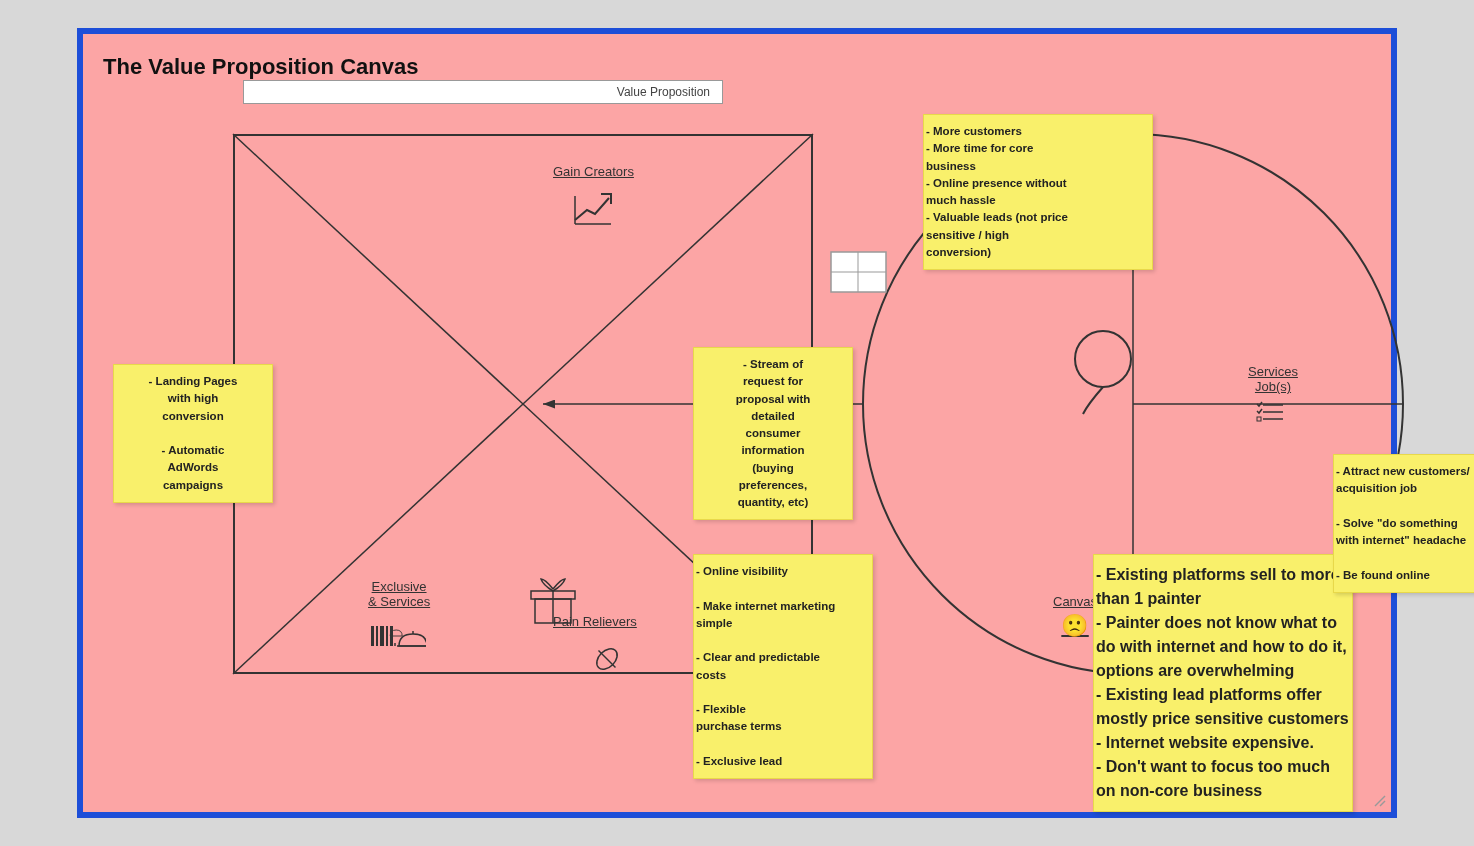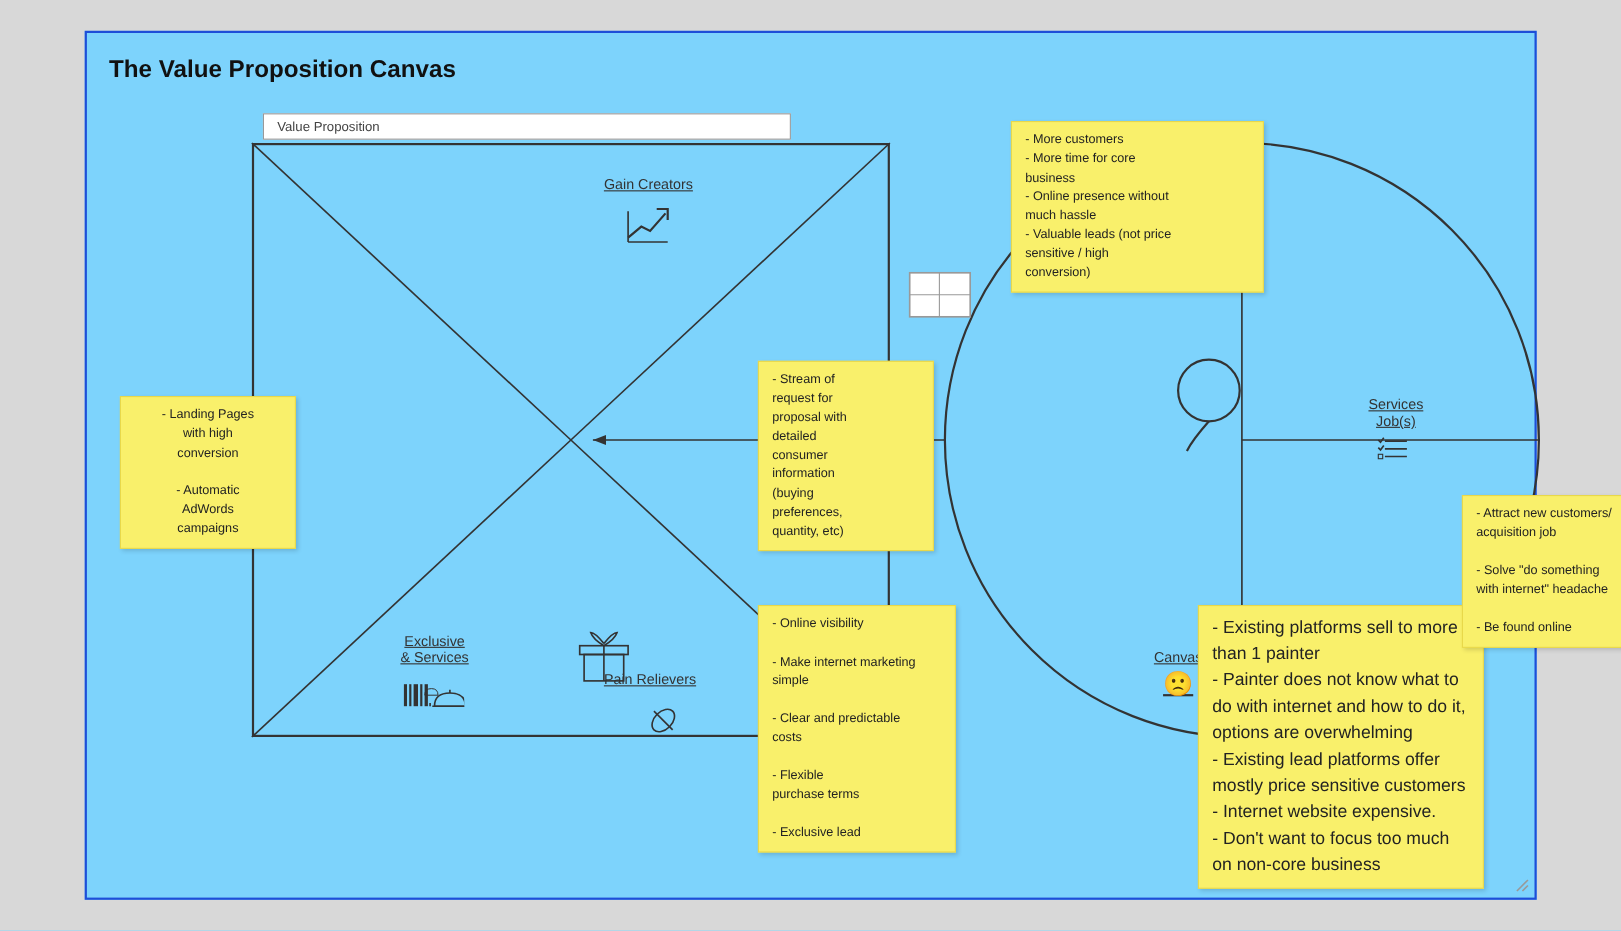--- a/index.html
+++ b/index.html
@@ -7,22 +7,22 @@
       background: #d8d8d8;
       font-family: Arial, sans-serif;
       width: 1474px;
       height: 846px;
       overflow: hidden;
       display: flex;
       align-items: center;
       justify-content: center;
     }
     .canvas-wrapper {
-      background: #7dd3fc;
-      border: 2px solid #1d4ed8;
+      background: #fca5a5;
+      border: 6px solid #1d4ed8;
       width: 1320px;
       height: 790px;
       position: relative;
       padding: 20px;
     }
     .title {
       font-size: 22px;
       font-weight: bold;
       margin-bottom: 16px;
       color: #111;
@@ -47,25 +47,26 @@
       top: 10px;
       width: 580px;
       height: 540px;
       border: 2px solid #333;
     }
     
     .sticky {
       position: absolute;
       background: #f9f06b;
       border: 1px solid #e8d84a;
-      padding: 8px 12px;
+      padding: 8px 2px;
       font-size: 11.5px;
       line-height: 1.5;
       color: #222;
       box-shadow: 2px 2px 4px rgba(0,0,0,0.15);
+      font-weight: bold;
     }
     
     .section-label {
       position: absolute;
       font-size: 13px;
       font-weight: 500;
       color: #333;
       text-align: center;
       text-decoration: underline;
     }
@@ -83,21 +84,21 @@
       height: 14px;
     }
   </style>
 </head>
 <body>
 
 <div class="canvas-wrapper">
 
   <div class="title">The Value Proposition Canvas</div>
 
-  <div style="position:absolute; top:73px; left:160px; display:flex; gap:16px;">
+  <div style="position:absolute; top:46px; left:160px; display:flex; gap:16px;text-align:right;">
     <div class="label-box" style="width:480px;">Value Proposition</div>
   </div>
 
   <div class="diagram-area" style="position:absolute; top:90px; left:130px;">
 
     <div class="vp-square"></div>
 
     <svg style="position:absolute; left:0; top:0; width:1270px; height:580px; pointer-events:none;">
 
       <line x1="20" y1="10" x2="310" y2="280" stroke="#333" stroke-width="1.5"></line>
@@ -224,21 +225,21 @@
         <circle cx="40" cy="35" r="28" fill="none" stroke="#333" stroke-width="2"></circle>
 
         <path d="M40,63 Q25,80 20,90" fill="none" stroke="#333" stroke-width="2"></path>
       </svg>
     </div>
 
     <div class="sticky" style="left:710px; top:-10px; width:230px; font-size:11.5px;">
       <span>- More customers<br>- More time for core<br>business<br>- Online presence without<br>much hassle<br>- Valuable leads (not price<br>sensitive / high<br>conversion)</span>
     </div>
 
-    <div class="sticky" style="left:480px; top:208px; width:160px; font-size:11.5px;">
+    <div class="sticky" style="left:480px; top:223px; width:160px; text-align:center; font-size:11.5px;">
       <span>- Stream of<br>request for<br>proposal with<br>detailed<br>consumer<br>information<br>(buying<br>preferences,<br>quantity, etc)</span>
     </div>
 
     <div class="sticky" style="left:-100px; top:240px; width:160px; font-size:11.5px;text-align:center;">
       <span>- Landing Pages<br>with high<br>conversion<br><br>- Automatic<br>AdWords<br>campaigns</span>
     </div>
 
     <div class="sticky" style="left:480px; top:430px; width:180px; font-size:11.5px;">
       <span>- Online visibility<br><br>- Make internet marketing<br>simple<br><br>- Clear and predictable<br>costs<br><br>- Flexible<br>purchase terms<br><br>- Exclusive lead</span>
     </div>

